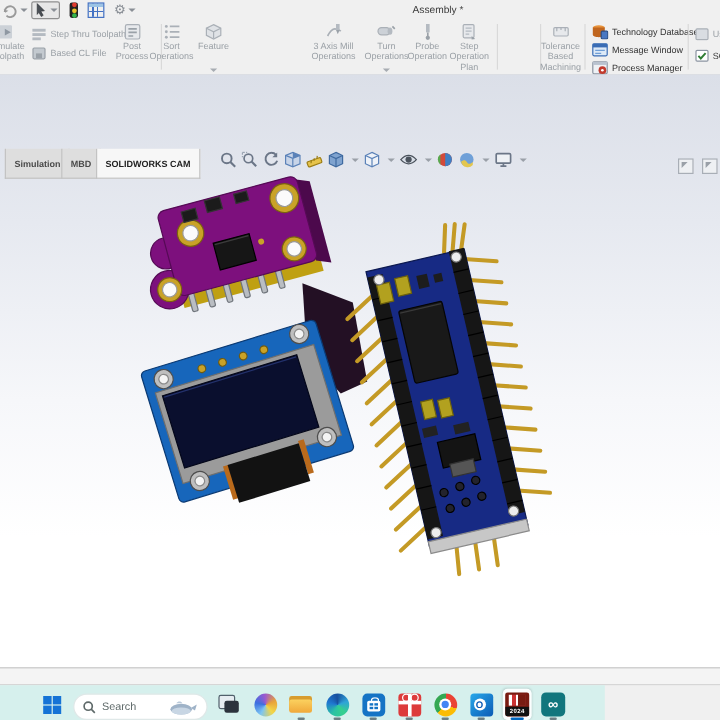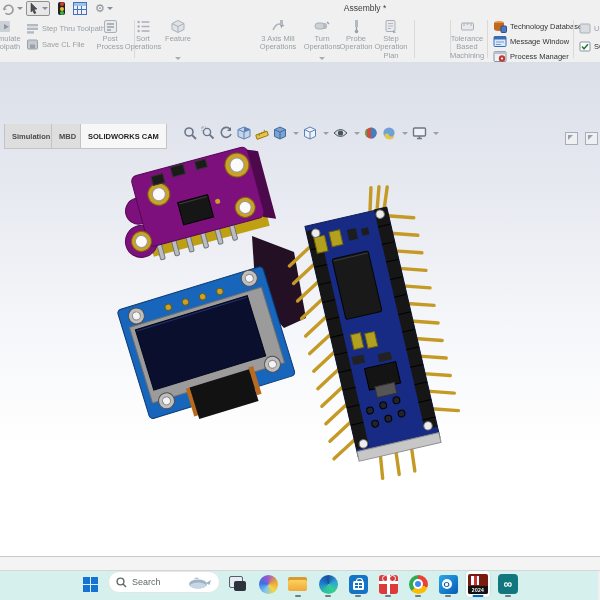--- a/index.html
+++ b/index.html
@@ -50,22 +50,22 @@
   .pane-btn::after{content:"";position:absolute;left:2px;top:2px;width:0;height:0;
      border-top:5px solid #9aa0a8;border-right:5px solid transparent}
   
   .viewport{position:absolute;left:0;top:62px;width:600px;height:494px;
      background:linear-gradient(#dbdfe8 0%,#e6e9f0 25%,#f6f7fa 55%,#ffffff 78%)}
   .scene{position:absolute;left:0;top:0;width:600px;height:494px}
   
   .statusbar{position:absolute;left:0;top:556px;width:600px;height:15px;background:#f4f4f4;
      border-top:1px solid #c9c9c9;border-bottom:1px solid #d6d6d6;box-sizing:border-box}
   
-  .taskbar{position:absolute;left:0;top:571px;width:598px;height:29px;background:#d6f0ed;
-     display:flex;align-items:flex-start;justify-content:center;gap:6px}
+  .taskbar{position:absolute;left:0;top:571px;width:504px;height:29px;background:#d6f0ed;
+     display:flex;align-items:flex-end;justify-content:center;gap:6px}
   .tb-item{position:relative;display:flex;align-items:center;justify-content:center;
      width:24px;height:26px;border-radius:4px;cursor:pointer}
   .tb-item.active-app{background:rgba(255,255,255,.9);box-shadow:0 0 2px rgba(0,0,0,.15)}
   .dash{position:absolute;bottom:0;left:50%;transform:translateX(-50%);width:6px;height:2.5px;
      border-radius:2px;background:#6d7f84}
   .dash.blue{width:11px;background:#0067c0}
   .start-grid{width:15px;height:15px;display:grid;grid-template-columns:7px 7px;grid-template-rows:7px 7px;gap:1px}
   .start-grid i{background:#1573d6;display:block}
   .search-pill{width:112px;height:22px;background:#fff;border:1px solid #dfe8e8;border-radius:12px;
      display:flex;align-items:center;padding:0 7px;box-sizing:border-box;gap:5px;cursor:pointer}
@@ -166,21 +166,21 @@
         <rect x="1" y="4.6" width="11" height="2.4" fill="#b4bac1"></rect>
         <rect x="1" y="8.2" width="7" height="2.4" fill="#b4bac1"></rect>
       </svg>
     <span class="lab">Step Thru Toolpath</span>
   </div>
   <div class="smrow" style="left:26px;top:22px">
     <svg width="13" height="11" viewBox="0 0 13 11">
         <rect x="1.5" y="1" width="10" height="9" rx="1" fill="#c3c9cf" stroke="#9aa1a8"></rect>
         <rect x="4" y="5.5" width="5" height="4" fill="#9aa1a8"></rect>
       </svg>
-    <span class="lab">Save CL File</span>
+    <span class="lab">Based CL File</span>
   </div>
 
   <div class="rbtn" style="left:88px;width:44px">
     <span class="ric">
       <svg width="15" height="15" viewBox="0 0 15 15">
           <rect x="1.5" y="1.5" width="12" height="12" rx="1.5" fill="#e7e9ec" stroke="#aab0b7"></rect>
           <path d="M4 5h7M4 8h7M4 11h4" stroke="#9aa1a8" stroke-width="1.4"></path>
         </svg>
       </span>
     <span class="lab">Post Process</span>

